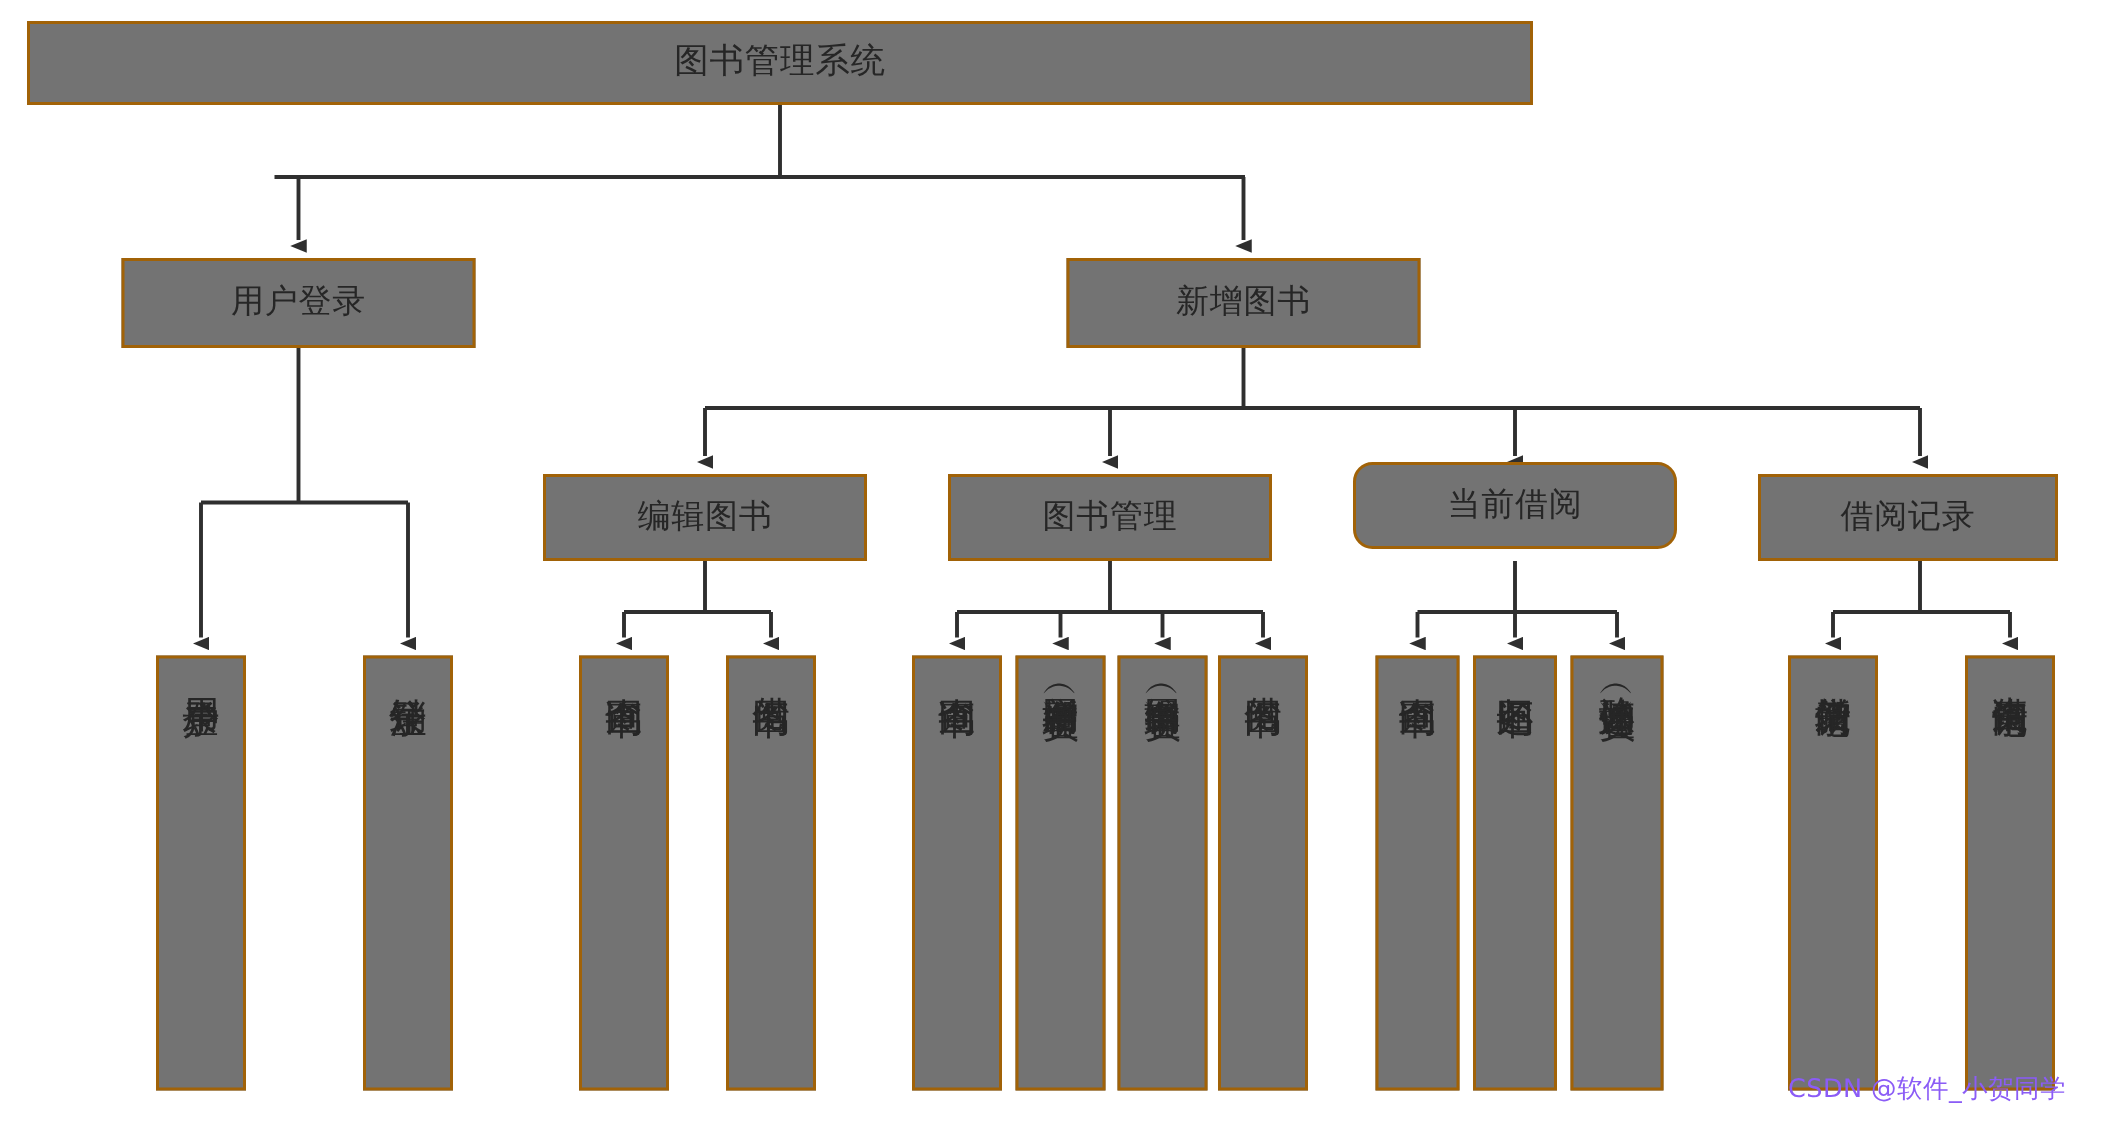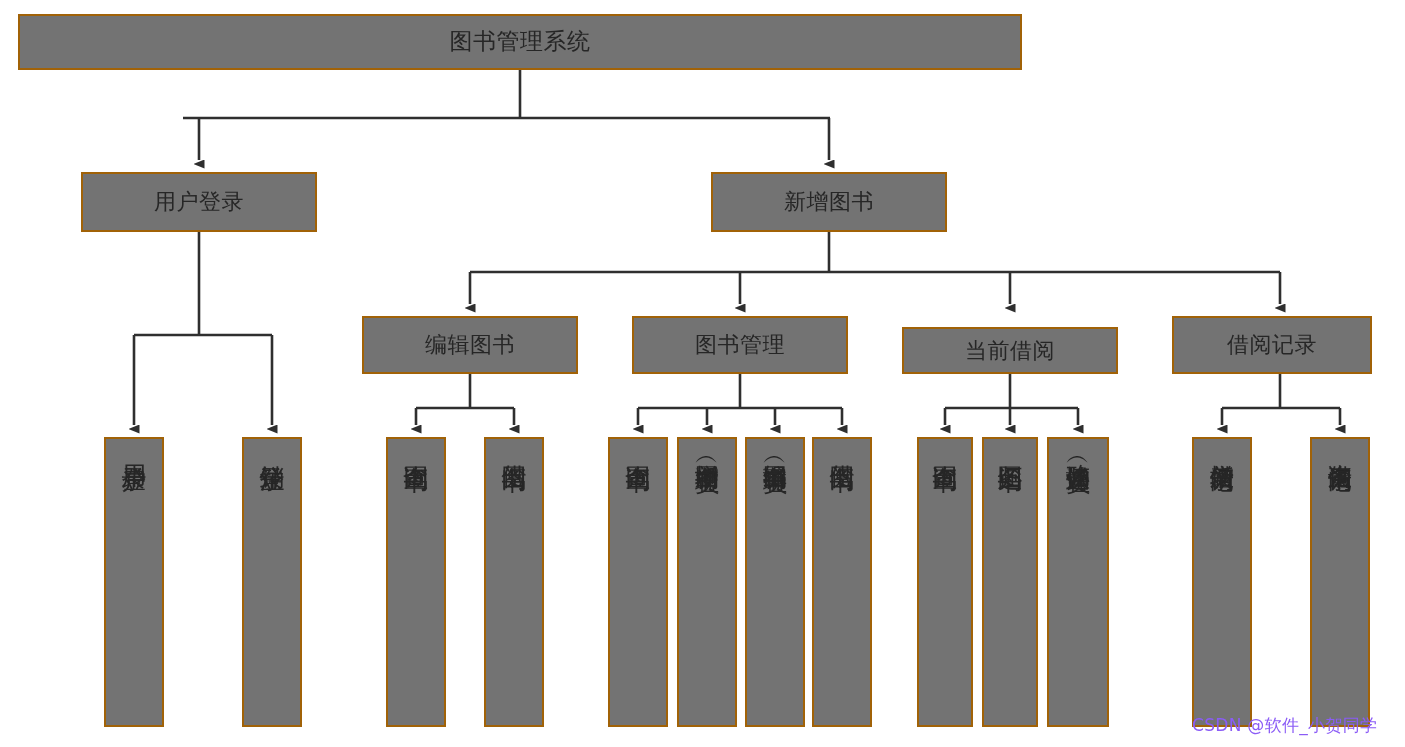--- a/index.html
+++ b/index.html
@@ -147,21 +147,21 @@
   <div class="node horiz" style="left:711px; top:172px; width:236px; height:60px;">
     <span class="label">新增图书</span>
   </div>
 
   <div class="node horiz" style="left:362px; top:316px; width:216px; height:58px;">
     <span class="label">编辑图书</span>
   </div>
   <div class="node horiz" style="left:632px; top:316px; width:216px; height:58px;">
     <span class="label">图书管理</span>
   </div>
-  <div class="node horiz" style="left:902px; top:327px; width:216px; height:47px;">
+  <div class="node horiz" style="left:902px; top:308px; width:216px; height:58px;border-radius:13px;">
     <span class="label">当前借阅</span>
   </div>
   <div class="node horiz" style="left:1172px; top:316px; width:200px; height:58px;">
     <span class="label">借阅记录</span>
   </div>
 
   <div class="node vert" style="left:104px; top:437px; width:60px; height:290px;">
     <span class="label">用户登录</span>
   </div>
   <div class="node vert" style="left:242px; top:437px; width:60px; height:290px;">

